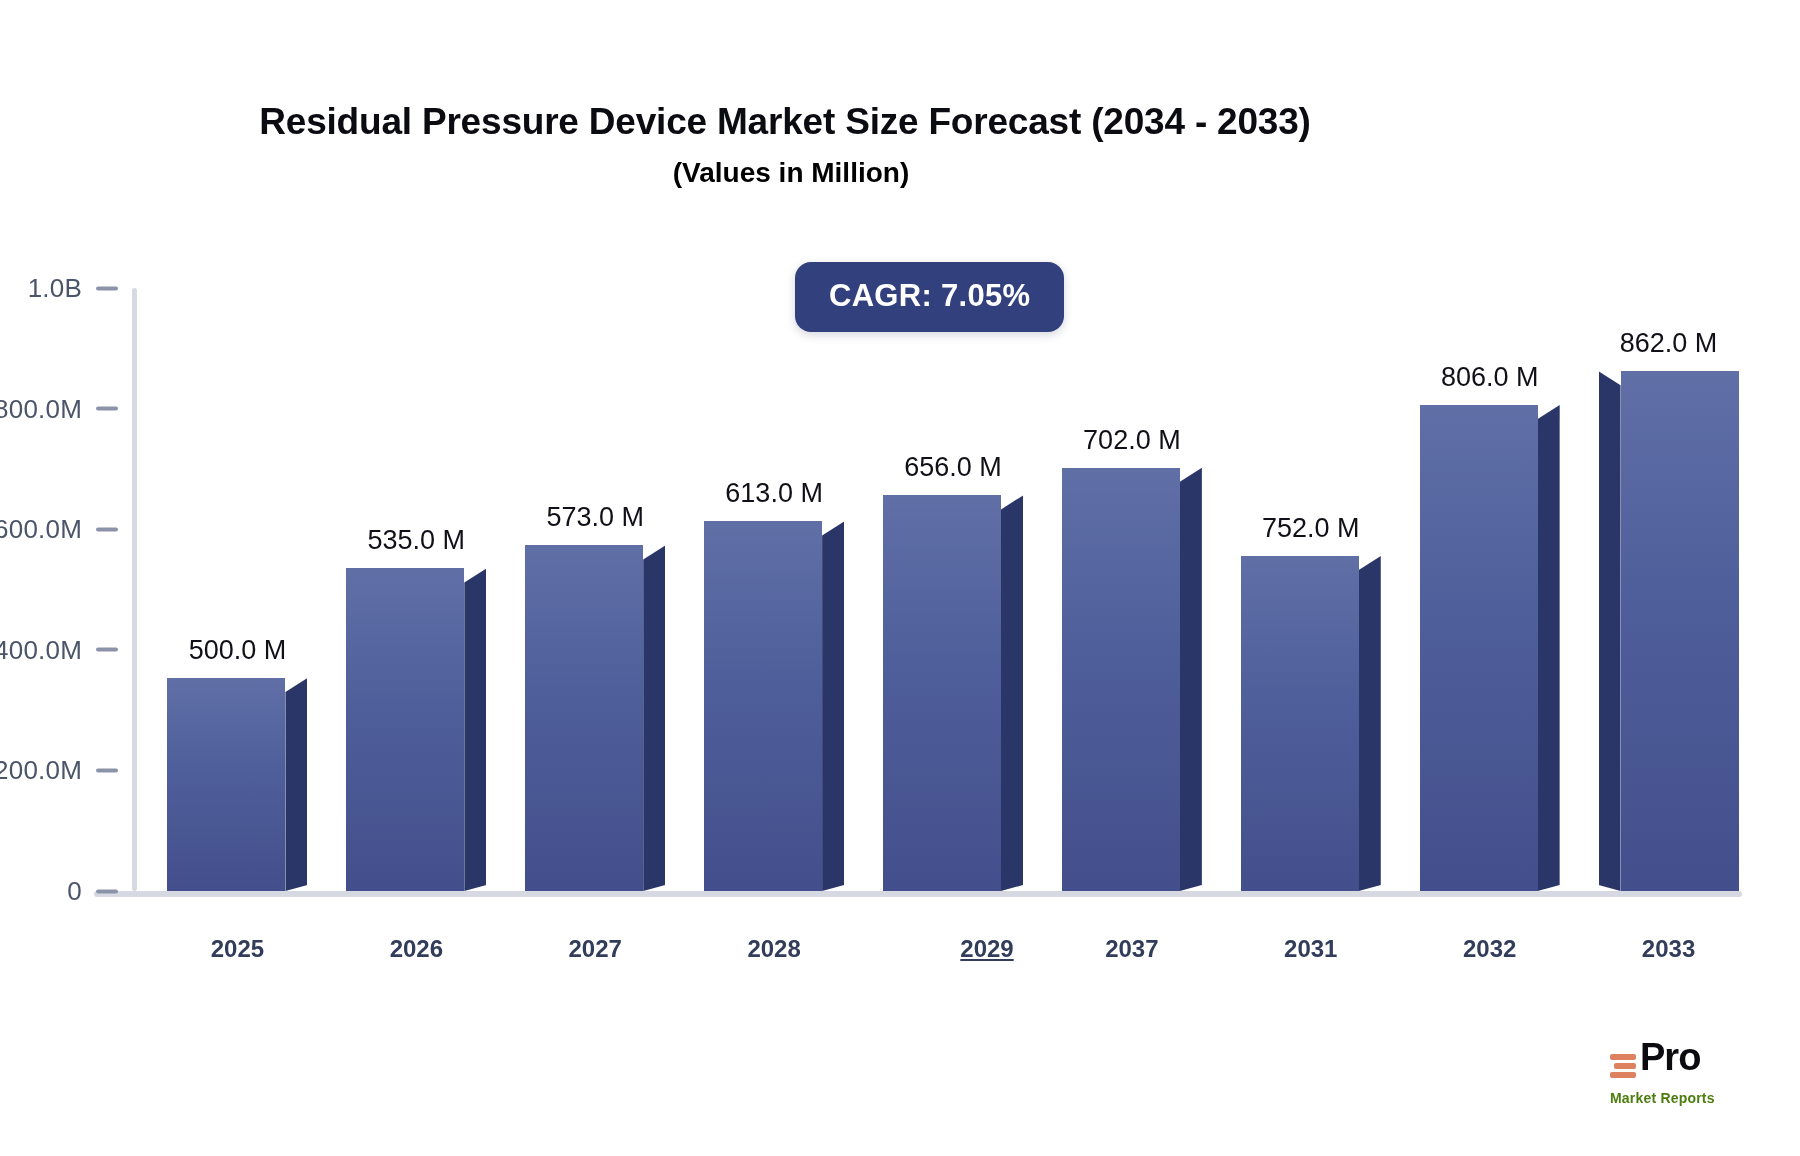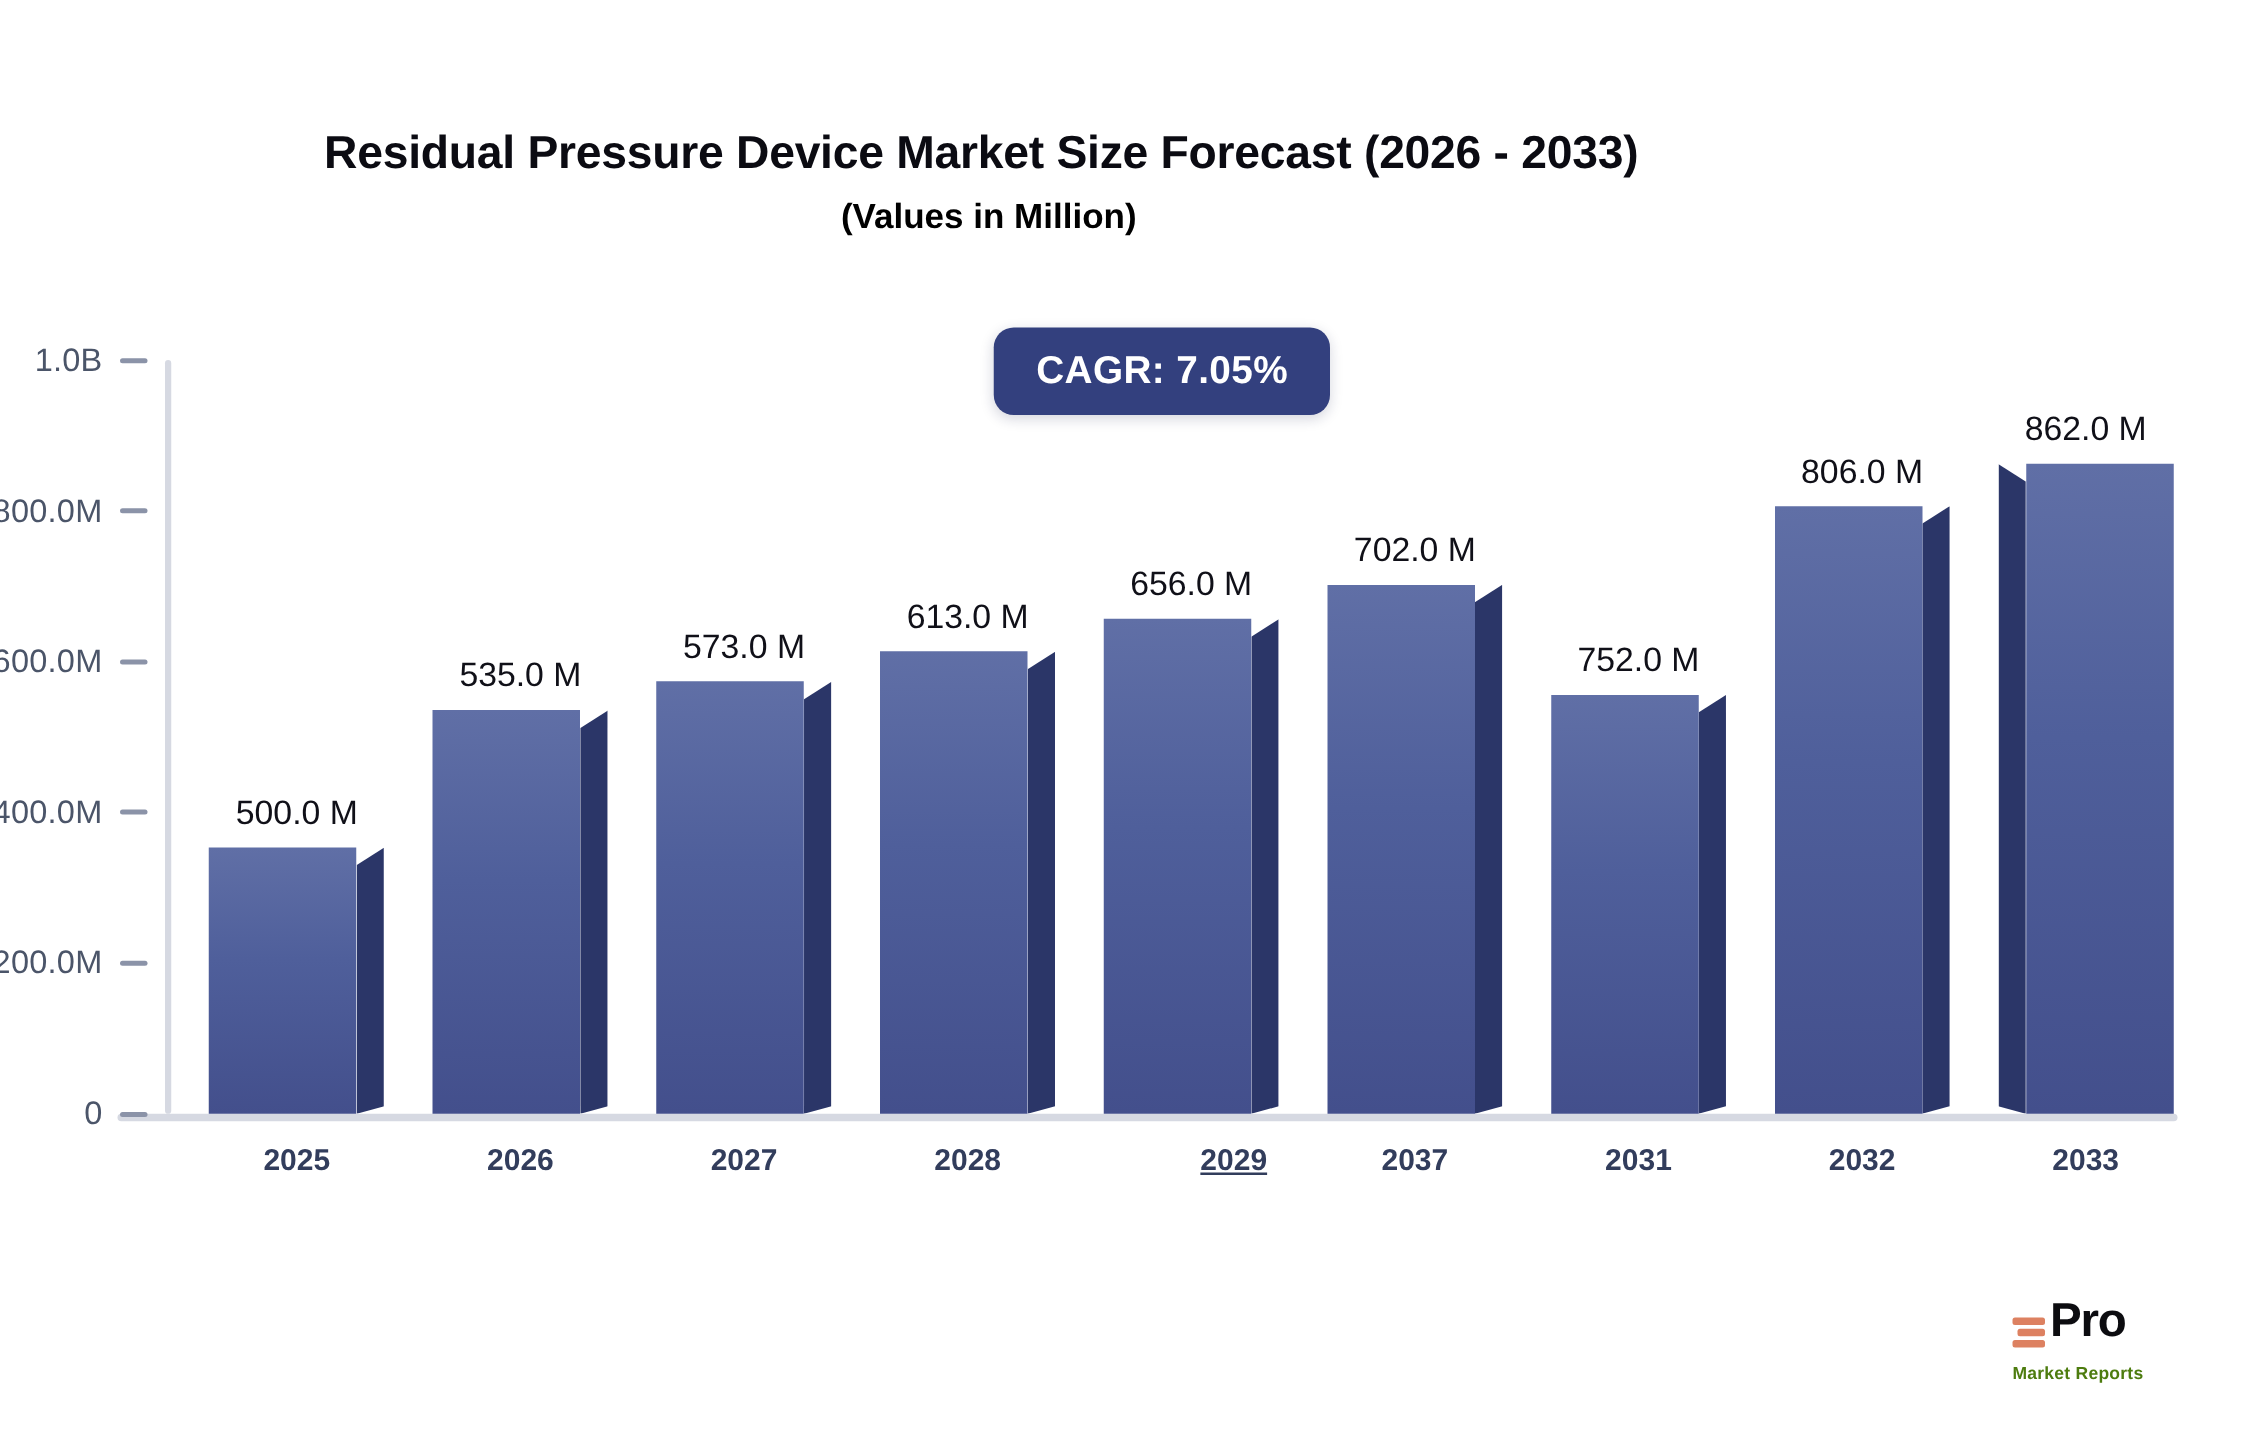--- a/index.html
+++ b/index.html
@@ -159,21 +159,21 @@
     width: 140px;
     margin-bottom: 12px;
     text-align: center;
     font-size: 27px;
     color: #101018;
     white-space: nowrap;
   }
   .x-tick-label {
     position: absolute;
     top: 603px;
-    margin-top: 24px;
+    margin-top: 44px;
     left: 0;
     width: 140px;
     text-align: center;
     font-size: 24px;
     font-weight: bold;
     color: #323d5c;
     white-space: nowrap;
   }
 
   
@@ -205,21 +205,21 @@
     letter-spacing: 0.2px;
     white-space: nowrap;
   }
 </style>
 </head>
 <body>
 
 <div id="chart-root">
 
   <div id="title-block">
-    <div id="chart-title">Residual Pressure Device Market Size Forecast (2026 - 2033)</div>
+    <div id="chart-title">Residual Pressure Device Market Size Forecast (2034 - 2033)</div>
     <div id="chart-subtitle">(Values in Million)</div>
   </div>
 
   <div id="cagr-badge">CAGR: 7.05%</div>
 
   <div id="plot">
     <div id="y-axis-line"></div>
     <div id="x-axis-line"></div>
     <div id="y-ticks">
         <div class="y-tick" style="top: 603px;">

